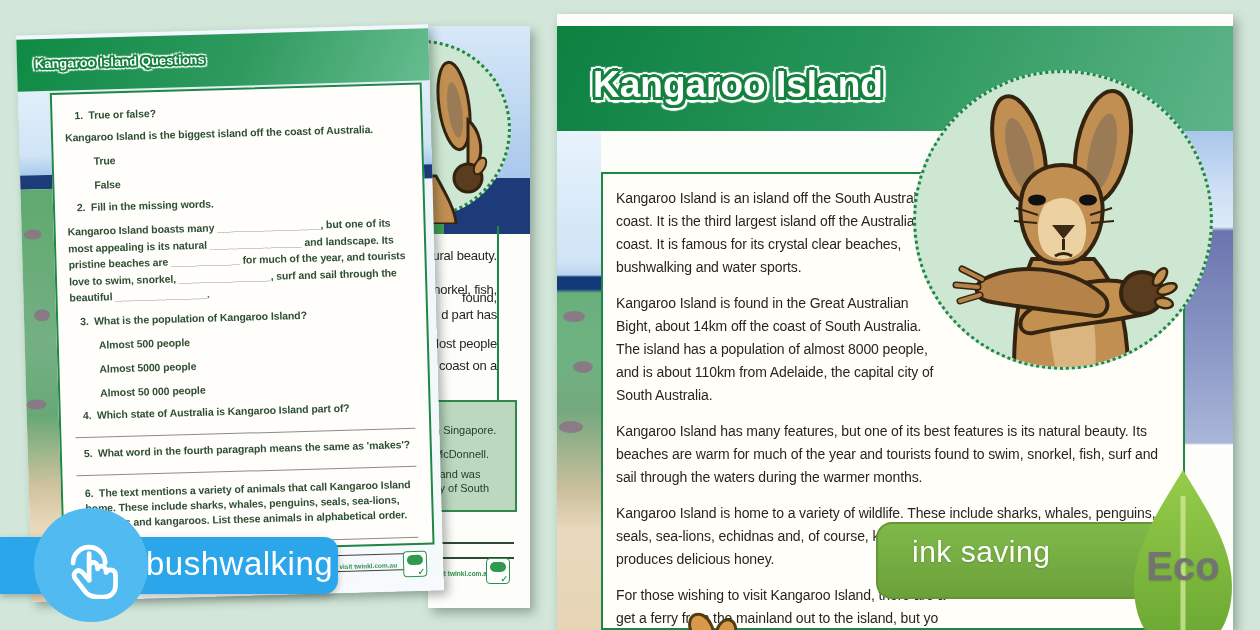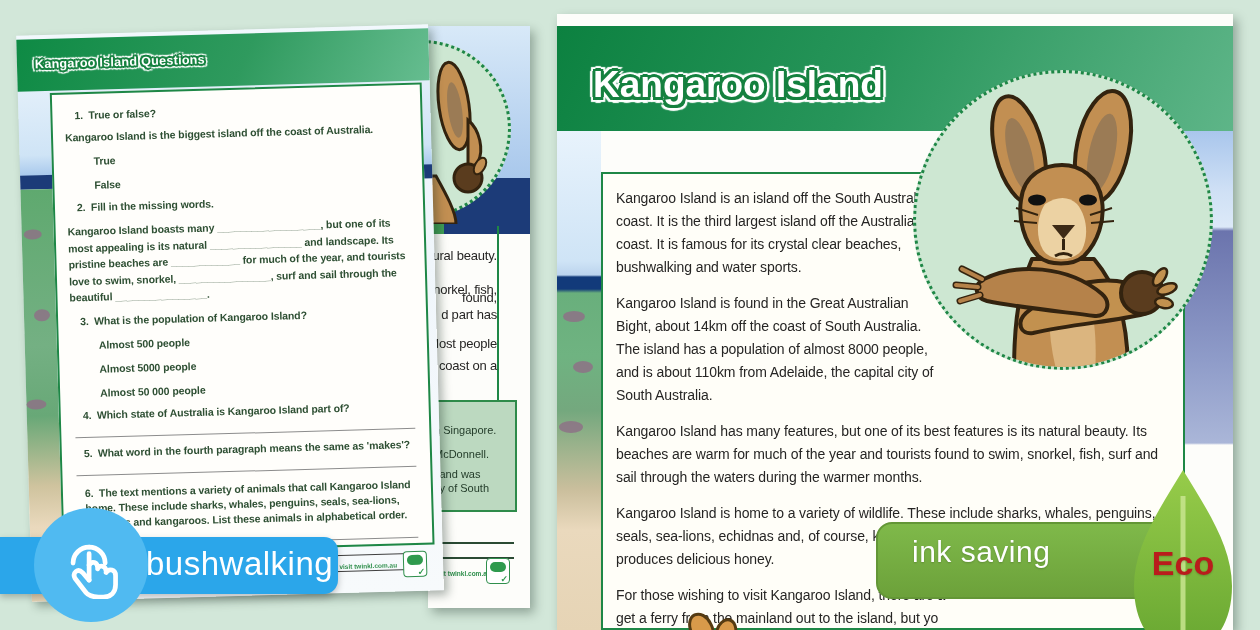--- a/index.html
+++ b/index.html
@@ -94,21 +94,21 @@
   .badge-interactive-band{position:absolute;left:0;top:537px;width:338px;height:57px;background:#2ba6ea;
     border-radius:0 14px 14px 0;box-shadow:0 3px 7px rgba(0,0,0,.25);z-index:40;}
   .interactive-label{position:absolute;left:146px;top:8px;font-size:33px;color:#fff;font-weight:500;letter-spacing:.5px;}
   .badge-interactive-circle{position:absolute;left:34px;top:508px;width:114px;height:114px;border-radius:50%;
     background:#50baf1;z-index:41;display:flex;align-items:center;justify-content:center;}
   .badge-ink-band{position:absolute;left:876px;top:522px;width:338px;height:77px;
     background:linear-gradient(#7fb94a,#6ca13a);border:2px solid #639636;border-radius:16px;z-index:40;}
   .ink-label{position:absolute;left:26px;top:11px;font-size:30px;color:#fff;font-weight:400;letter-spacing:.5px;
     text-shadow:0 1px 2px rgba(0,0,0,.18);margin-left:8px;}
   .eco-leaf{position:absolute;left:1128px;top:468px;width:110px;height:192px;z-index:42;}
-  .eco-label{position:absolute;left:0;top:76px;width:100%;text-align:center;font-size:34px;font-weight:bold;color:#b91c1c;
+  .eco-label{position:absolute;left:0;top:76px;width:100%;text-align:center;font-size:40px;font-weight:bold;color:#737373;
     text-shadow:0 1px 2px rgba(0,0,0,.2);}
 </style>
 </head>
 <body>
 
 <div class="canvas">
 
   <div class="page mid-page">
     <div class="mid-sky"></div>
     <div class="mid-sea"></div>

